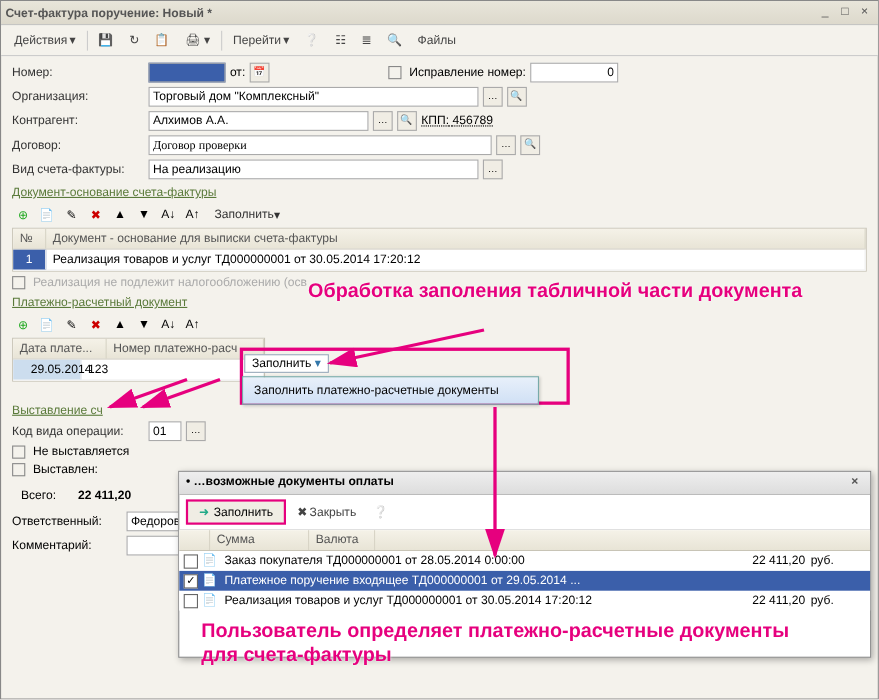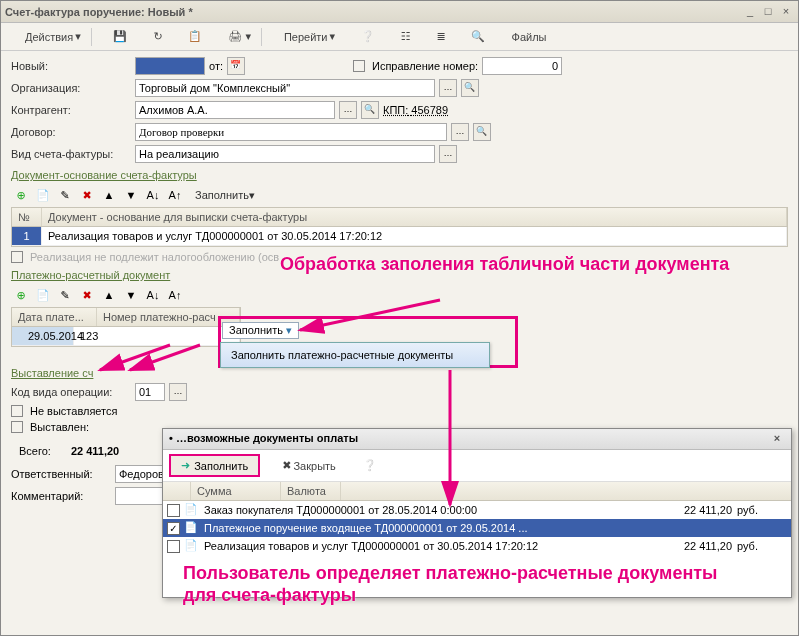--- a/index.html
+++ b/index.html
@@ -2,21 +2,21 @@
 <html><head>
 <meta charset="utf-8">
 <style>
 * { box-sizing: border-box; font-family: Arial, sans-serif; font-size: 11px; }
 body { margin: 0; background: #fff; width: 799px; height: 636px; overflow: hidden; position: relative; }
 .window { border: 1px solid #888; width: 799px; height: 636px; background: #f4f2ec; position: relative; }
 .titlebar { background: linear-gradient(#e8e5da, #ddd9cc); height: 22px; display: flex; align-items: center; padding: 0 4px; border-bottom: 1px solid #bbb; }
 .titlebar-text { font-weight: bold; color: #555; flex: 1; }
 .win-btn { width: 16px; height: 14px; margin-left: 2px; text-align: center; line-height: 12px; color: #555; cursor: pointer; }
 .toolbar { background: #f4f2ec; height: 28px; display: flex; align-items: center; padding: 2px 6px; border-bottom: 1px solid #ccc; gap: 2px; }
-.tb-btn { padding: 2px 6px; color: #444; cursor: pointer; display: flex; align-items: center; gap: 2px; margin-left: 12px; }
+.tb-btn { padding: 2px 6px; color: #444; cursor: pointer; display: flex; align-items: center; gap: 2px; }
 .tb-sep { width: 1px; height: 18px; background: #ccc; margin: 0 2px; }
 .content { padding: 6px 10px; }
 .row { display: flex; align-items: center; margin-bottom: 4px; gap: 4px; }
 .label { width: 120px; color: #333; }
 .input { border: 1px solid #aaa; background: #fff; height: 18px; padding: 0 3px; }
 .input-blue { background: #3b5faa; }
 .btn-sm { width: 18px; height: 18px; border: 1px solid #aaa; background: #f0ede4; text-align: center; line-height: 14px; cursor: pointer; font-size: 9px; }
 .section-title { color: #5a7a3a; text-decoration: underline; font-weight: normal; margin: 6px 0 4px; font-size: 11px; }
 .mini-toolbar { display: flex; gap: 2px; align-items: center; margin-bottom: 2px; }
 .mini-btn { width: 20px; height: 20px; display: flex; align-items: center; justify-content: center; cursor: pointer; }
@@ -65,21 +65,21 @@
     <span class="tb-btn"><span>Перейти</span> ▾</span>
     <span class="tb-btn">❔</span>
     <span class="tb-btn">☷</span>
     <span class="tb-btn">≣</span>
     <span class="tb-btn">🔍</span>
     <span class="tb-btn">Файлы</span>
   </div>
 
   <div class="content">
     <div class="row">
-      <span class="label">Новый:</span>
+      <span class="label">Номер:</span>
       <input class="input input-blue" style="width: 70px;">
       <span>от:</span>
       <span class="btn-sm">📅</span>
       <span style="width:100px"></span>
       <span class="checkbox"></span>
       <span>Исправление номер:</span>
       <input class="input" style="width: 80px; text-align: right;" value="0">
     </div>
     <div class="row">
       <span class="label">Организация:</span>

